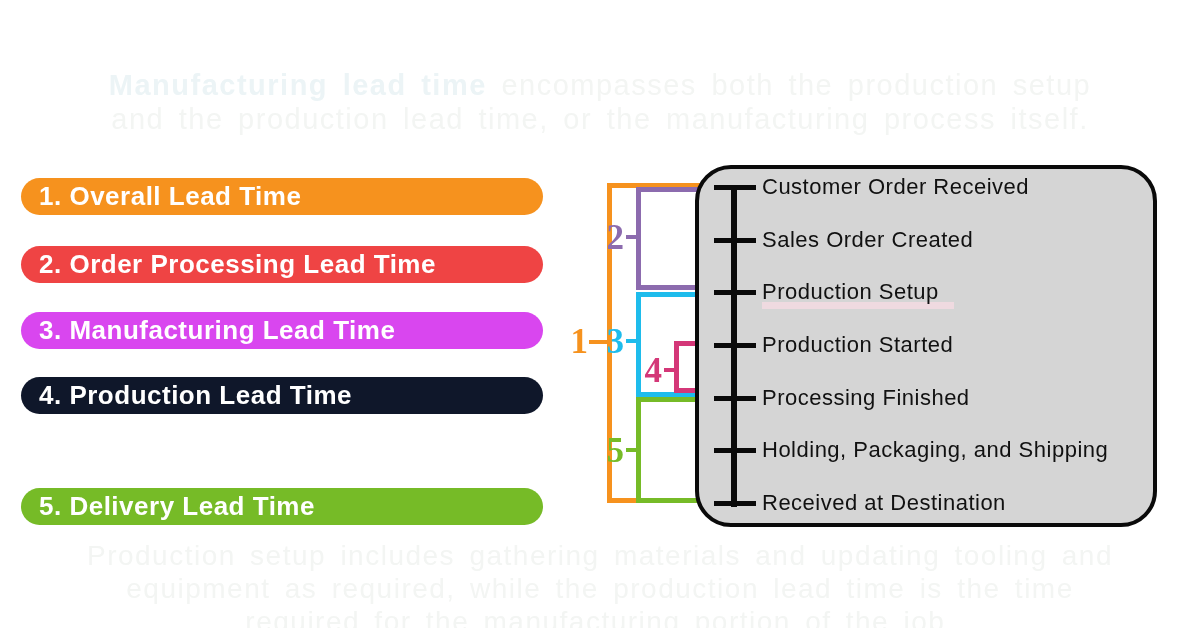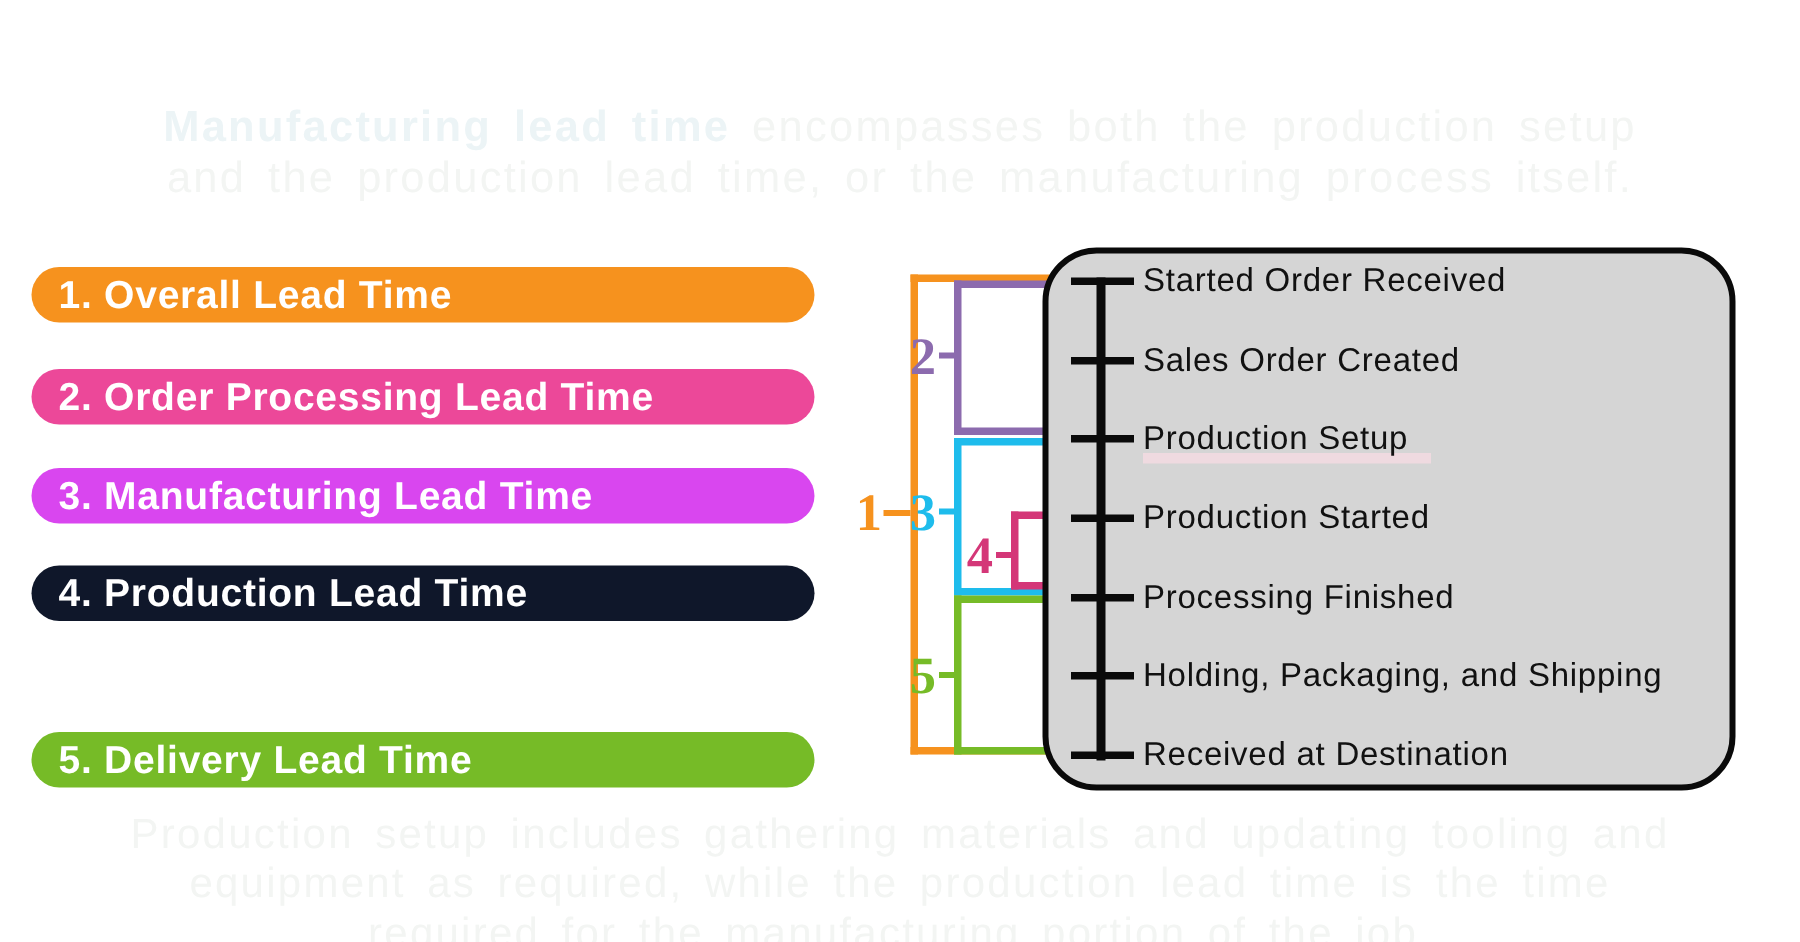--- a/index.html
+++ b/index.html
@@ -58,21 +58,21 @@
 <div id="stage">
 
   <div class="wm wm-top">
     <div><span class="wm-bold">Manufacturing lead time</span><span> encompasses both the production setup</span></div>
     <div>and the production lead time, or the manufacturing process itself.</div>
   </div>
 
   <div class="pill" style="top: 178px; background-color: rgb(246, 146, 30);">
       <span>1. Overall Lead Time</span>
     </div>
-  <div class="pill" style="top: 246px; background-color: #ec4899;">
+  <div class="pill" style="top: 246px; background-color: #ef4444;">
       <span>2. Order Processing Lead Time</span>
     </div>
   <div class="pill" style="top: 312px; background-color: #d946ef;">
       <span>3. Manufacturing Lead Time</span>
     </div>
   <div class="pill" style="top: 377px; background-color: #0f172a;">
       <span>4. Production Lead Time</span>
     </div>
   <div class="pill" style="top: 452px; background-color: rgb(118, 187, 39); margin-top: 36px;">
       <span>5. Delivery Lead Time</span>
@@ -113,21 +113,21 @@
     <div class="tl-underline"></div>
 
     <div class="tl-tick" style="top:16px"></div>
     <div class="tl-tick" style="top:69px"></div>
     <div class="tl-tick" style="top:121px"></div>
     <div class="tl-tick" style="top:174px"></div>
     <div class="tl-tick" style="top:227px"></div>
     <div class="tl-tick" style="top:279px"></div>
     <div class="tl-tick" style="top:332px"></div>
 
-    <div class="tl-evt" style="top:4px">Started Order Received</div>
+    <div class="tl-evt" style="top:4px">Customer Order Received</div>
     <div class="tl-evt" style="top:57px">Sales Order Created</div>
     <div class="tl-evt" style="top:109px">Production Setup</div>
     <div class="tl-evt" style="top:162px">Production Started</div>
     <div class="tl-evt" style="top:215px">Processing Finished</div>
     <div class="tl-evt" style="top:267px">Holding, Packaging, and Shipping</div>
     <div class="tl-evt" style="top:320px">Received at Destination</div>
   </div>
 
   <div class="wm wm-bottom">
     <div>Production setup includes gathering materials and updating tooling and</div>

